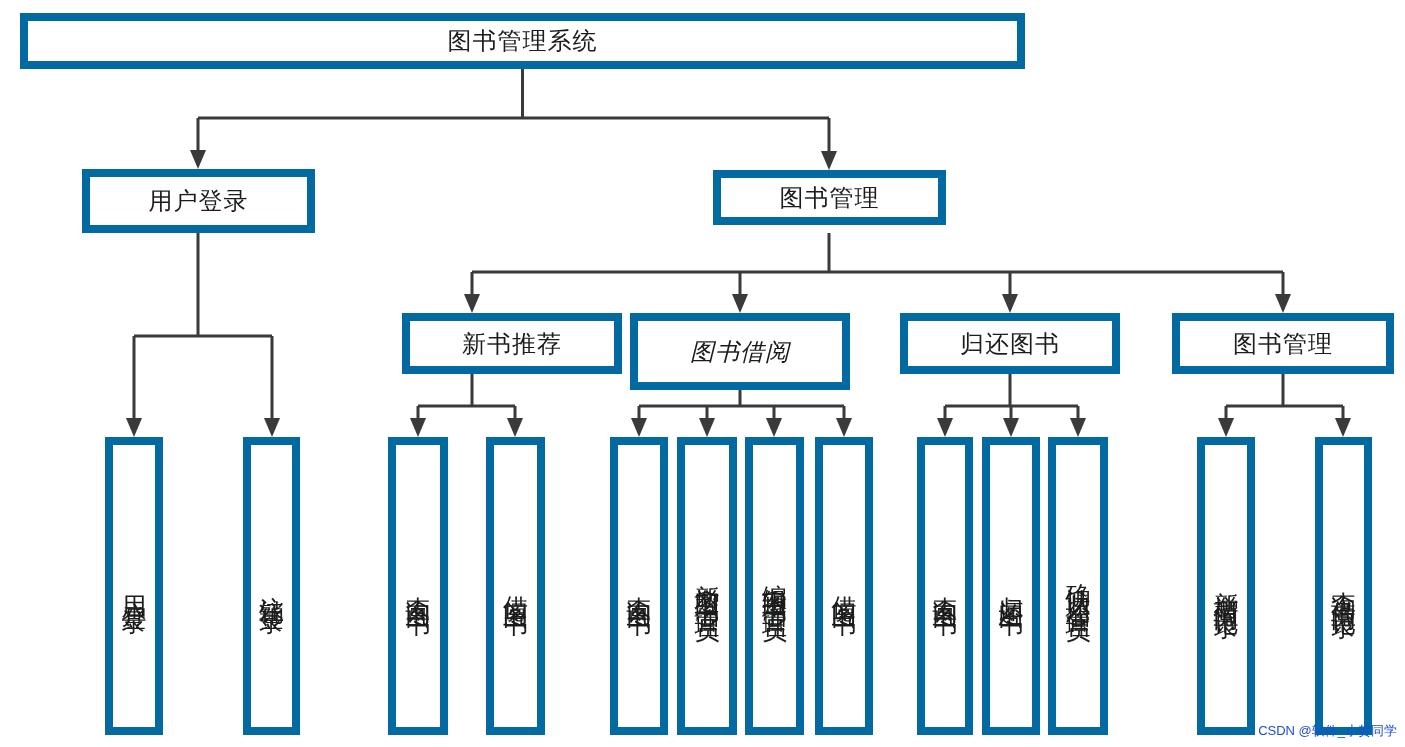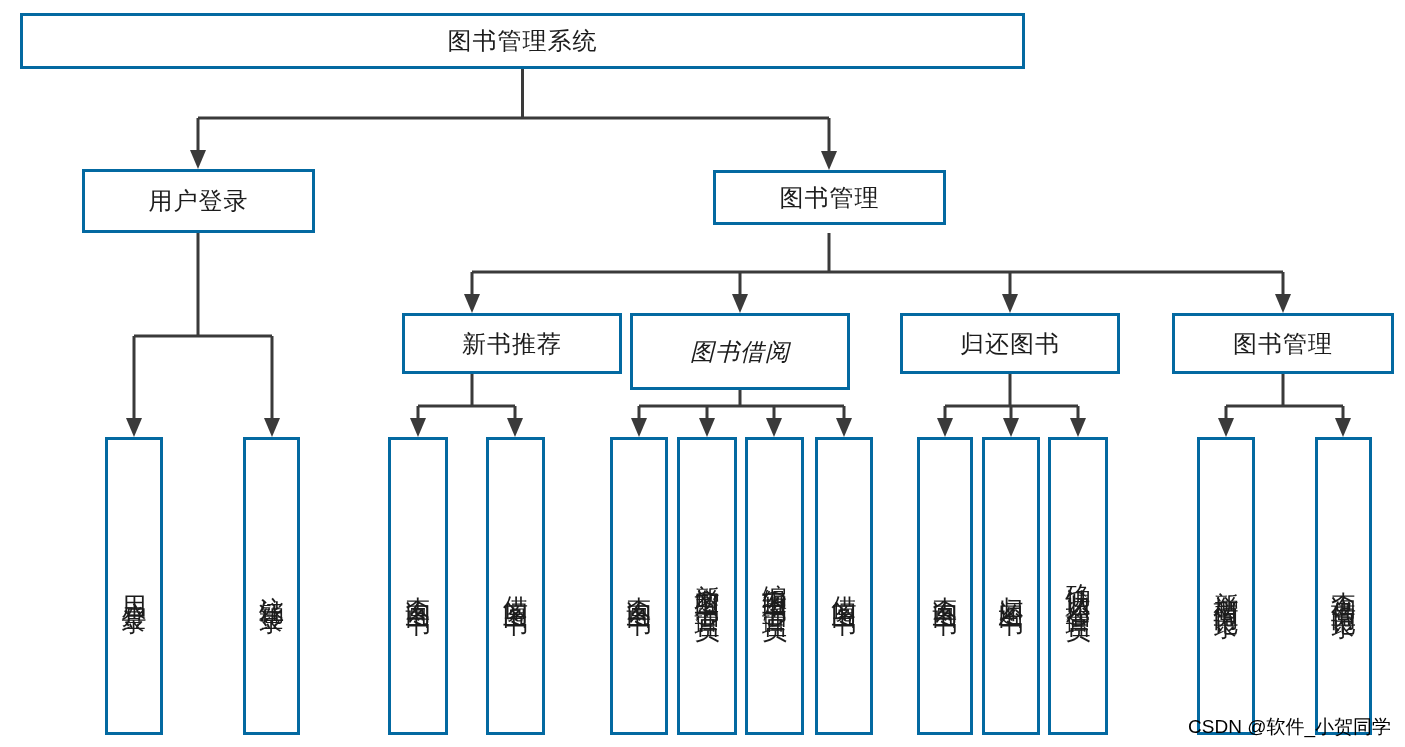--- a/index.html
+++ b/index.html
@@ -18,21 +18,21 @@
   #wires {
     position: absolute;
     left: 0; top: 0;
     width: 1405px; height: 747px;
     z-index: 1;
   }
   .node {
     position: absolute;
     box-sizing: border-box;
     background: #ffffff;
-    border: 3px solid #0369a1;
+    border: 8px solid #0369a1;
     color: #1c1c1c;
     display: flex;
     align-items: center;
     justify-content: center;
     z-index: 2;
   }
   .h-node { font-size: 24px; letter-spacing: 1px; }
   .leaf span {
     writing-mode: vertical-rl;
     text-orientation: mixed;
@@ -59,24 +59,24 @@
   #l-bb2 { left: 677px;  width: 60px; }
   #l-bb3 { left: 745px;  width: 59px; }
   #l-bb4 { left: 815px;  width: 58px; }
   #l-cb1 { left: 917px;  width: 56px; }
   #l-cb2 { left: 982px;  width: 58px; }
   #l-cb3 { left: 1048px; width: 60px; }
   #l-br1 { left: 1197px; width: 58px; }
   #l-br2 { left: 1315px; width: 57px; }
   #watermark {
     position: absolute;
-    right: 14px;
+    right: 8px;
     bottom: 7px;
-    font-size: 19px;
-    color: #000000;
+    font-size: 13px;
+    color: #1d4ed8;
     z-index: 5;
     white-space: nowrap;
   }
   .wire { stroke: #3a3a3a; stroke-width: 3; fill: none; }
   .head { fill: #3a3a3a; stroke: none; }
 </style>
 </head>
 <body>
 
 <div id="canvas">

